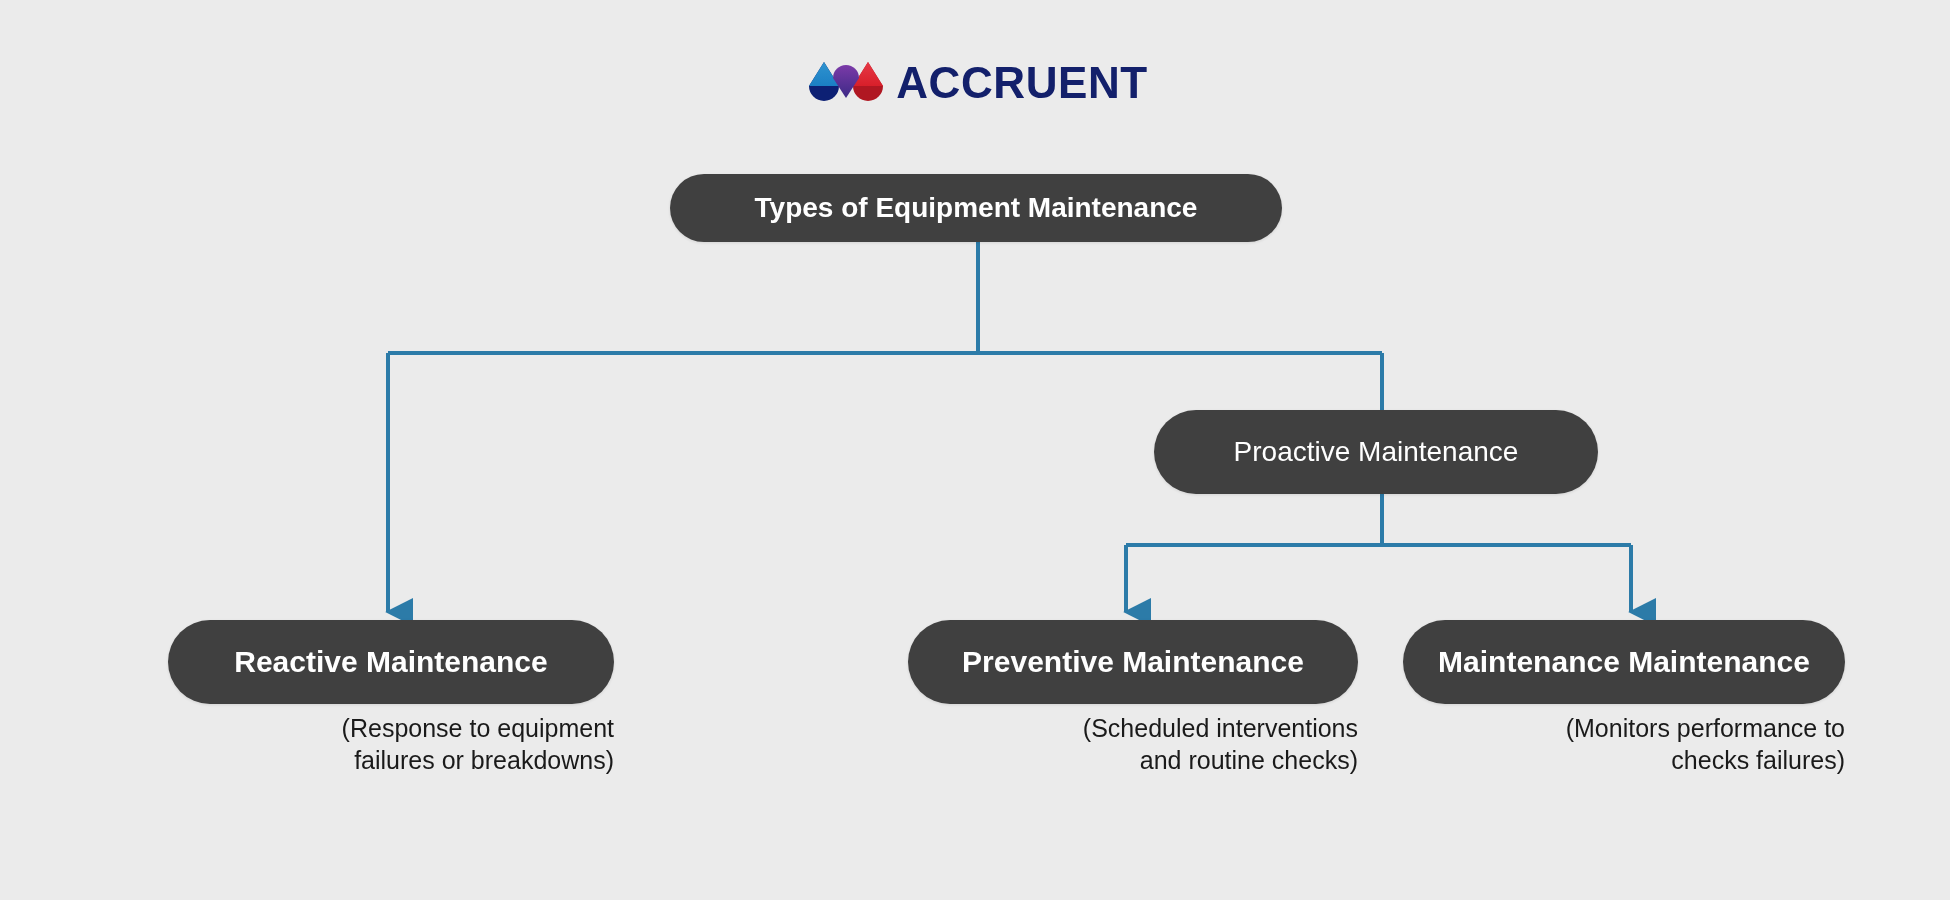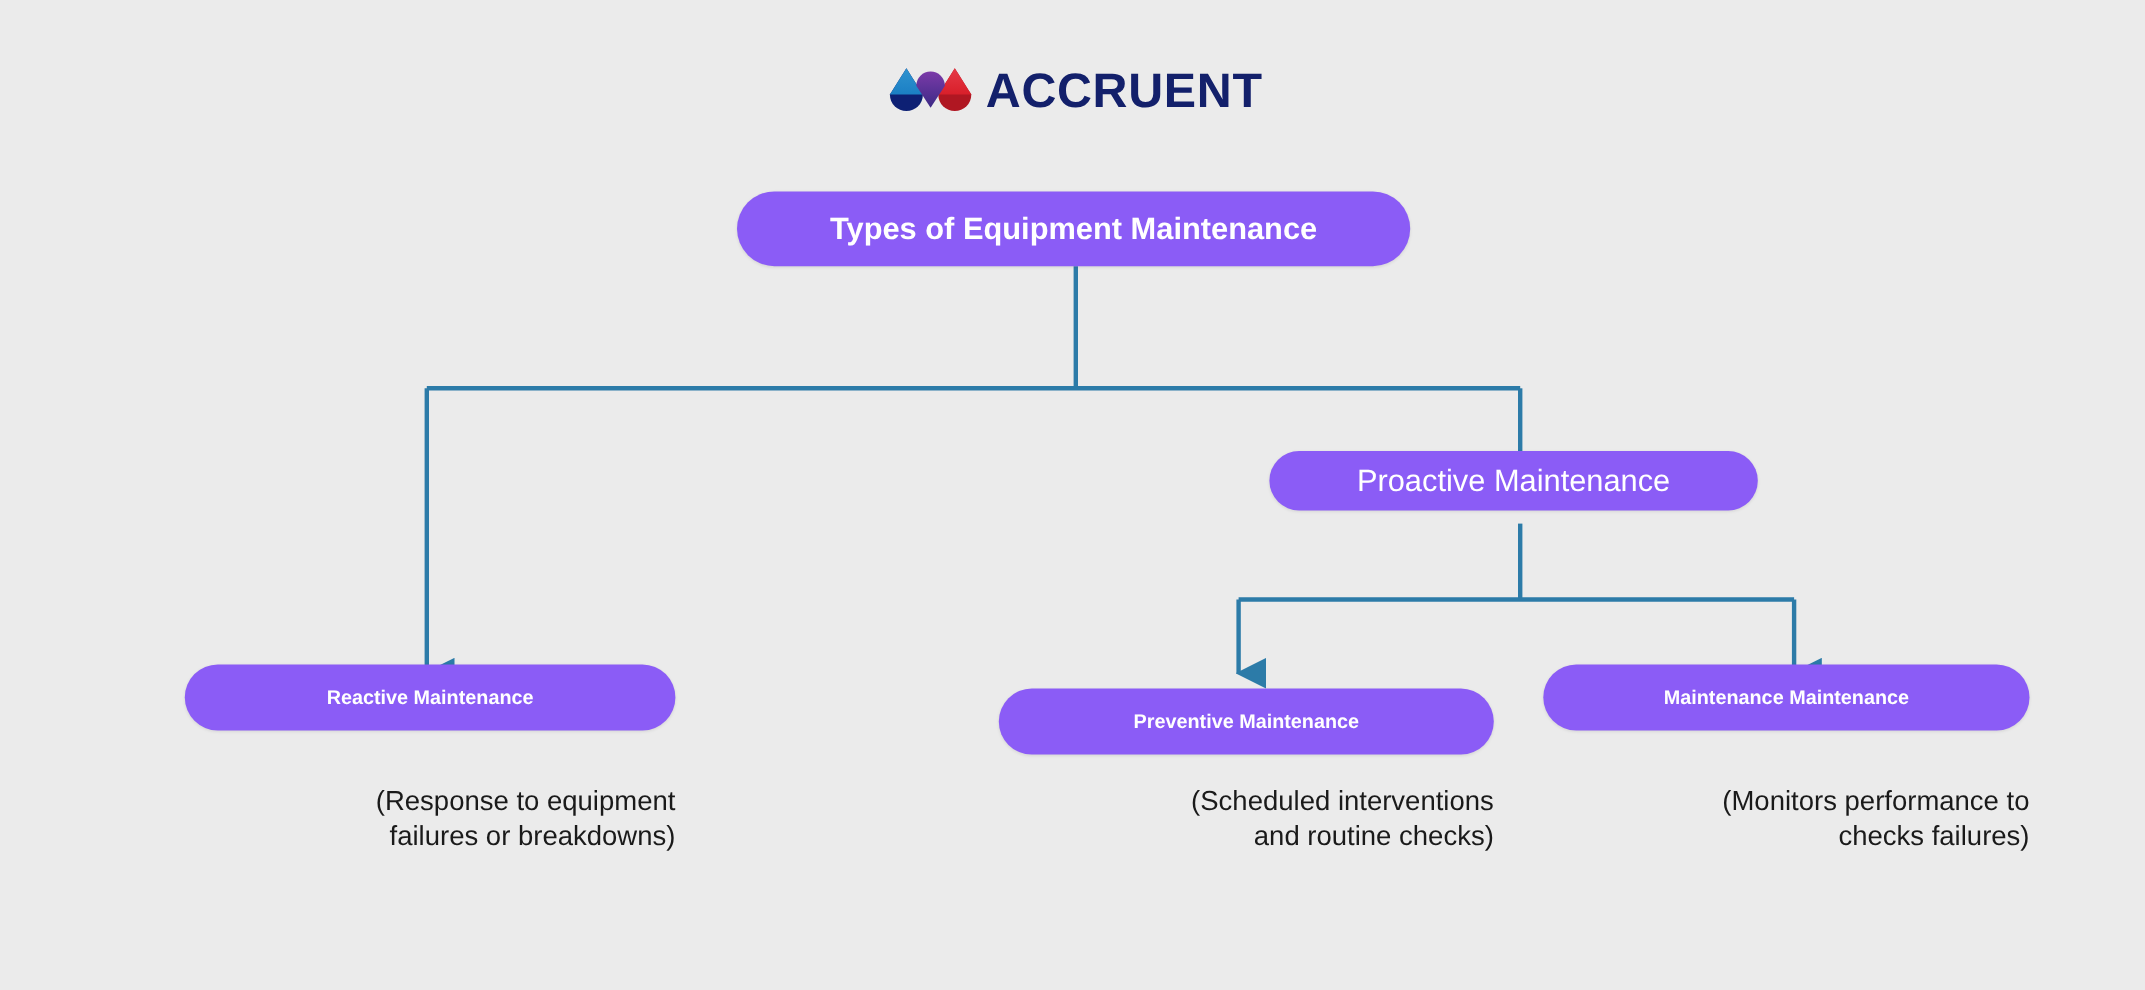--- a/index.html
+++ b/index.html
@@ -51,21 +51,21 @@
     left: 0;
     top: 0;
     width: 1950px;
     height: 900px;
     pointer-events: none;
   }
 
   
   .node {
     position: absolute;
-    background: #8b5cf6;
+    background: #404040;
     color: #ffffff;
     border-radius: 999px;
     display: flex;
     align-items: center;
     justify-content: center;
     text-align: center;
     box-sizing: border-box;
     padding: 0 28px;
     white-space: nowrap;
     box-shadow: 0 1px 3px rgba(0,0,0,0.10);
@@ -75,32 +75,32 @@
     top: 174px;
     width: 612px;
     height: 68px;
     font-size: 28px;
     font-weight: bold;
   }
   .node-proactive {
     left: 1154px;
     top: 410px;
     width: 444px;
-    height: 54px;
+    height: 84px;
     font-size: 28px;
     font-weight: normal;
   }
   .node-leaf {
-    top: 604px;
-    height: 60px;
-    font-size: 18px;
+    top: 620px;
+    height: 84px;
+    font-size: 30px;
     font-weight: bold;
   }
   .node-reactive  { left: 168px;  width: 446px; }
-  .node-preventive{ left: 908px;  width: 450px; margin-top: 22px; }
+  .node-preventive{ left: 908px;  width: 450px; }
   .node-predictive{ left: 1403px; width: 442px; }
 
   
   .caption {
     position: absolute;
     top: 712px;
     text-align: right;
     color: #1a1a1a;
     font-size: 25px;
     line-height: 1.28;

